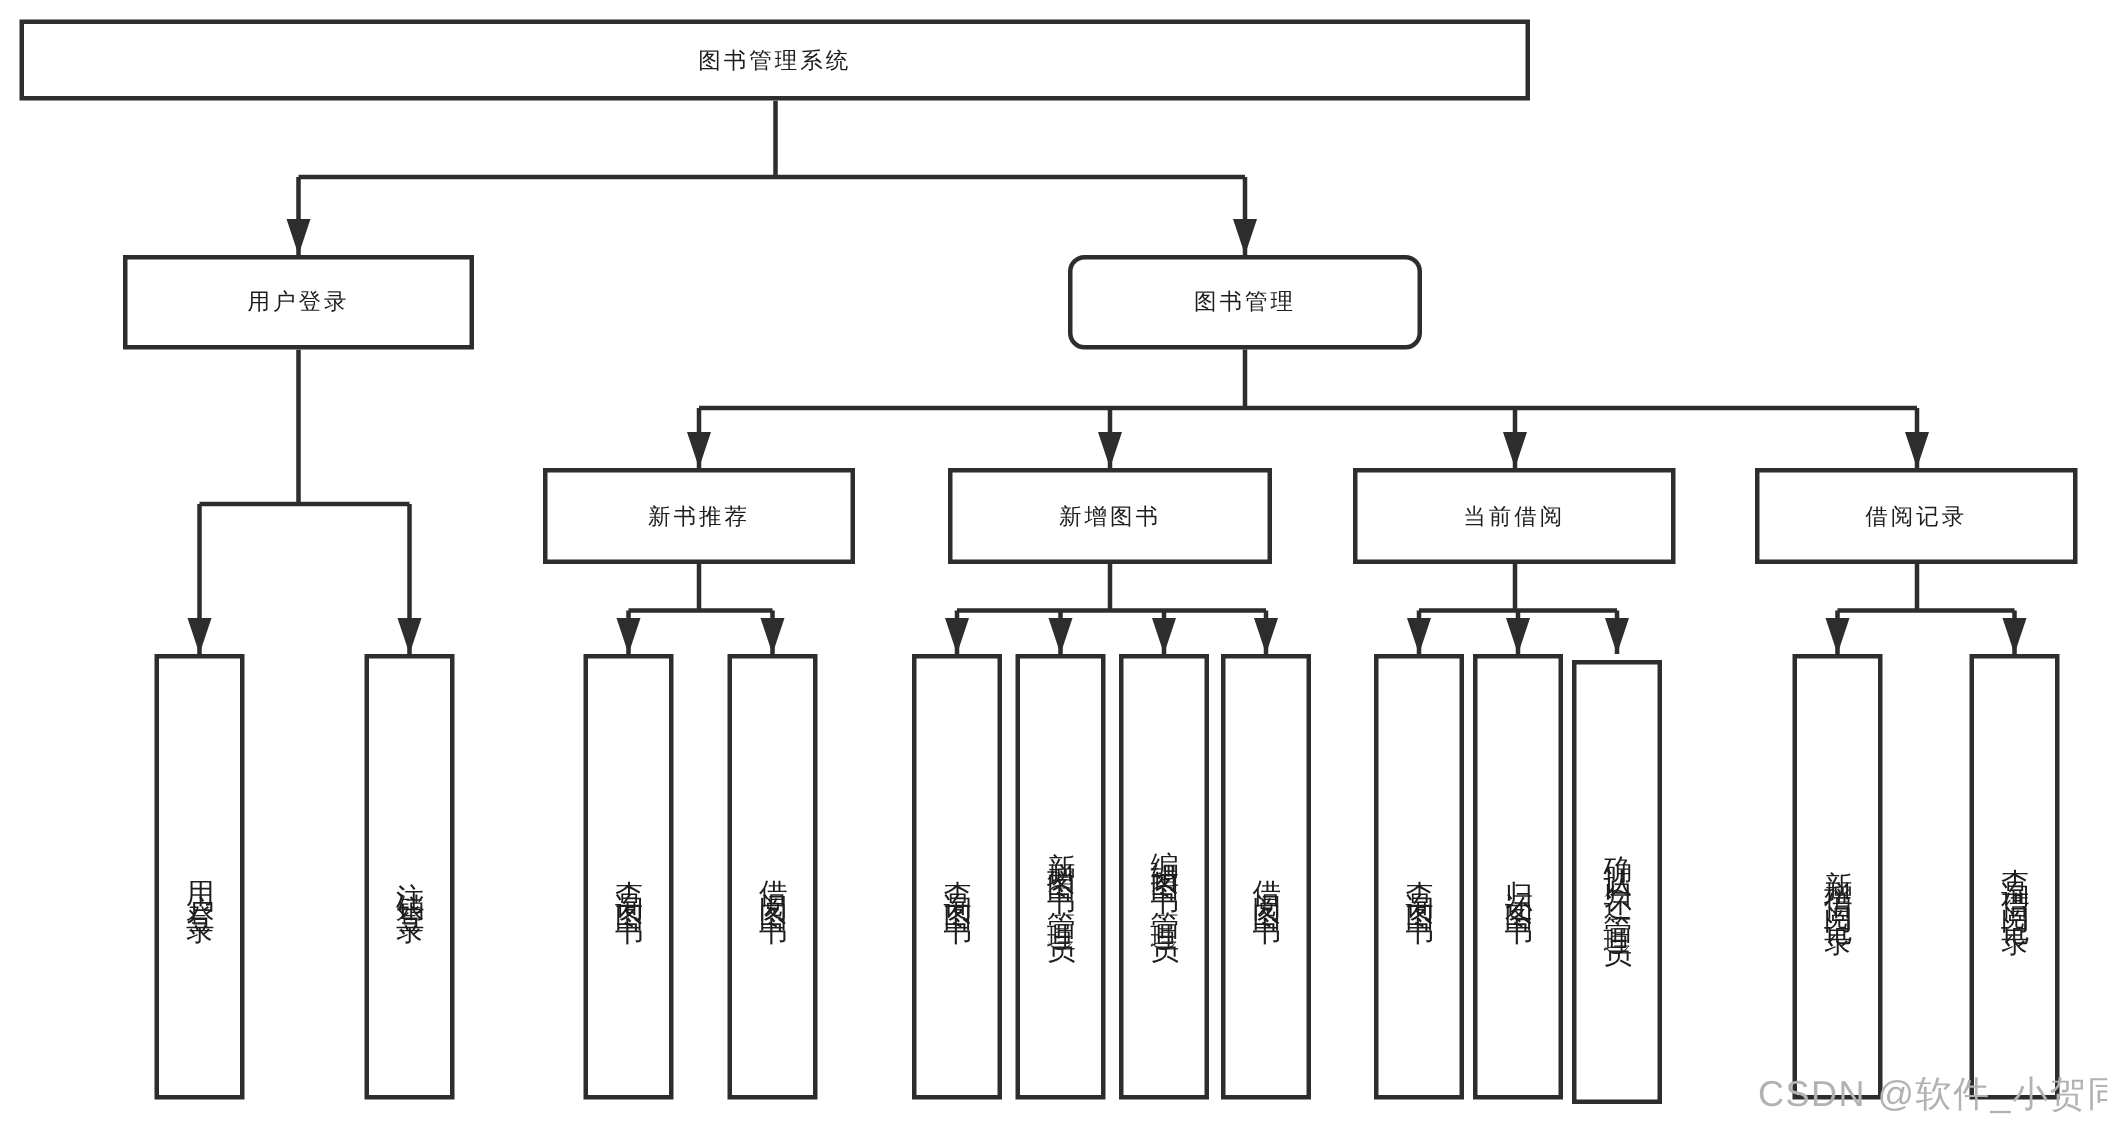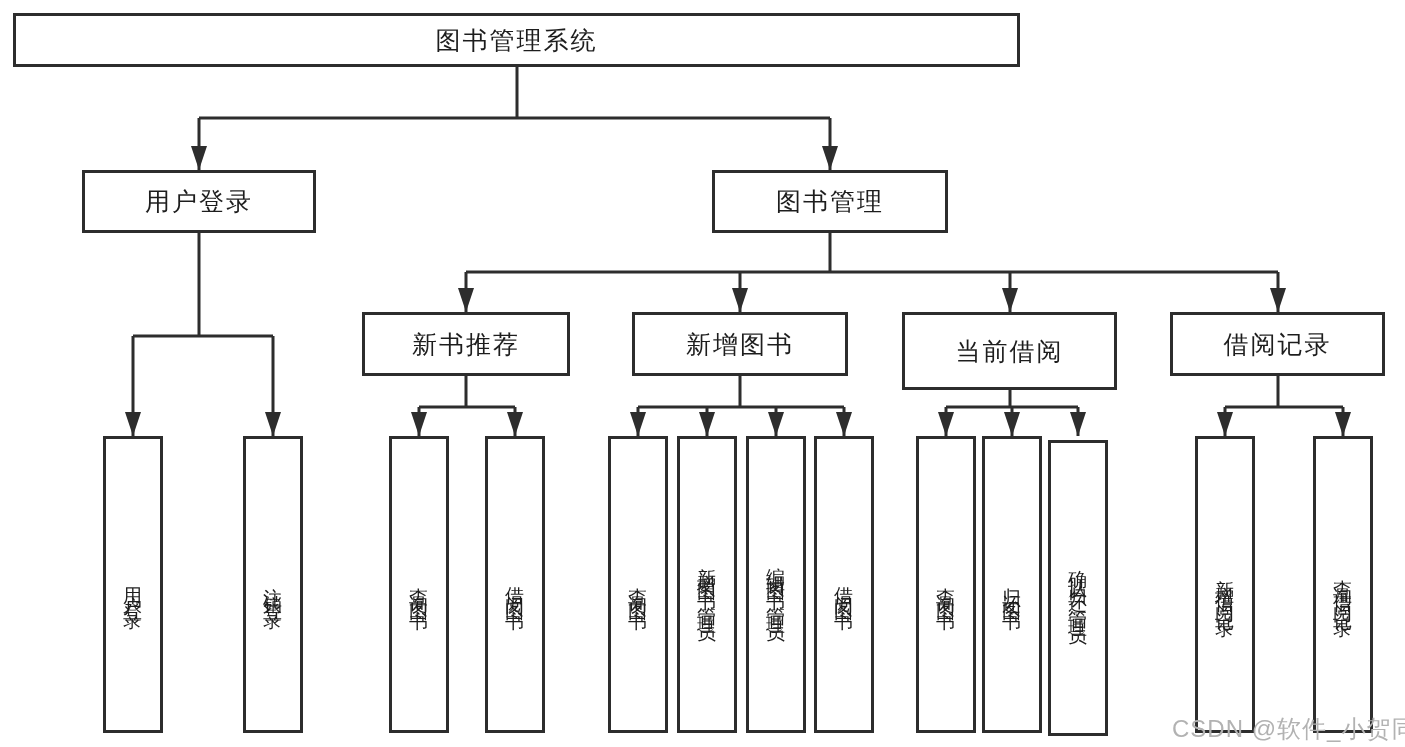--- a/index.html
+++ b/index.html
@@ -13,21 +13,21 @@
   svg.connectors { position:absolute; left:0; top:0; width:1405px; height:747px; }
   .node {
     position:absolute;
     box-sizing:border-box;
     border:3px solid #2d2d2d;
     background:#ffffff;
     display:flex; align-items:center; justify-content:center;
     color:#1d1d1d;
     text-align:center;
   }
-  .h-node { font-size:25px; letter-spacing:2px; }
+  .h-node { font-size:15px; letter-spacing:2px; }
   .v-node {
     writing-mode:vertical-rl;
     text-orientation:mixed;
     font-size:19px;
     letter-spacing:8px;
     line-height:1;
     padding-top:6px;
   }
   .watermark {
     position:absolute;
@@ -97,25 +97,25 @@
       <polygon points="1004,412 1020,412 1012,436"></polygon>
       <polygon points="1070,412 1086,412 1078,436"></polygon>
       <polygon points="1217,412 1233,412 1225,436"></polygon>
       <polygon points="1335,412 1351,412 1343,436"></polygon>
     </g>
   </svg>
 
   <div class="node h-node" style="left:13px; top:13px; width:1007px; height:54px;">图书管理系统</div>
 
   <div class="node h-node" style="left:82px; top:170px; width:234px; height:63px;">用户登录</div>
-  <div class="node h-node" style="left:712px; top:170px; width:236px; height:63px;">图书管理</div>
+  <div class="node h-node" style="left:712px; top:170px; width:236px; height:63px;border-radius:11px;">图书管理</div>
 
   <div class="node h-node" style="left:362px; top:312px; width:208px; height:64px;">新书推荐</div>
   <div class="node h-node" style="left:632px; top:312px; width:216px; height:64px;">新增图书</div>
-  <div class="node h-node" style="left:902px; top:312px; width:215px; height:78px;">当前借阅</div>
+  <div class="node h-node" style="left:902px; top:312px; width:215px; height:64px;">当前借阅</div>
   <div class="node h-node" style="left:1170px; top:312px; width:215px; height:64px;">借阅记录</div>
 
   <div class="node v-node" style="left:103px; top:436px; width:60px; height:297px;">用户登录</div>
   <div class="node v-node" style="left:243px; top:436px; width:60px; height:297px;">注销登录</div>
 
   <div class="node v-node" style="left:389px; top:436px; width:60px; height:297px;">查询图书</div>
   <div class="node v-node" style="left:485px; top:436px; width:60px; height:297px;">借阅图书</div>
 
   <div class="node v-node" style="left:608px; top:436px; width:60px; height:297px;">查询图书</div>
   <div class="node v-node" style="left:677px; top:436px; width:60px; height:297px;">新增图书（管理员）</div>

